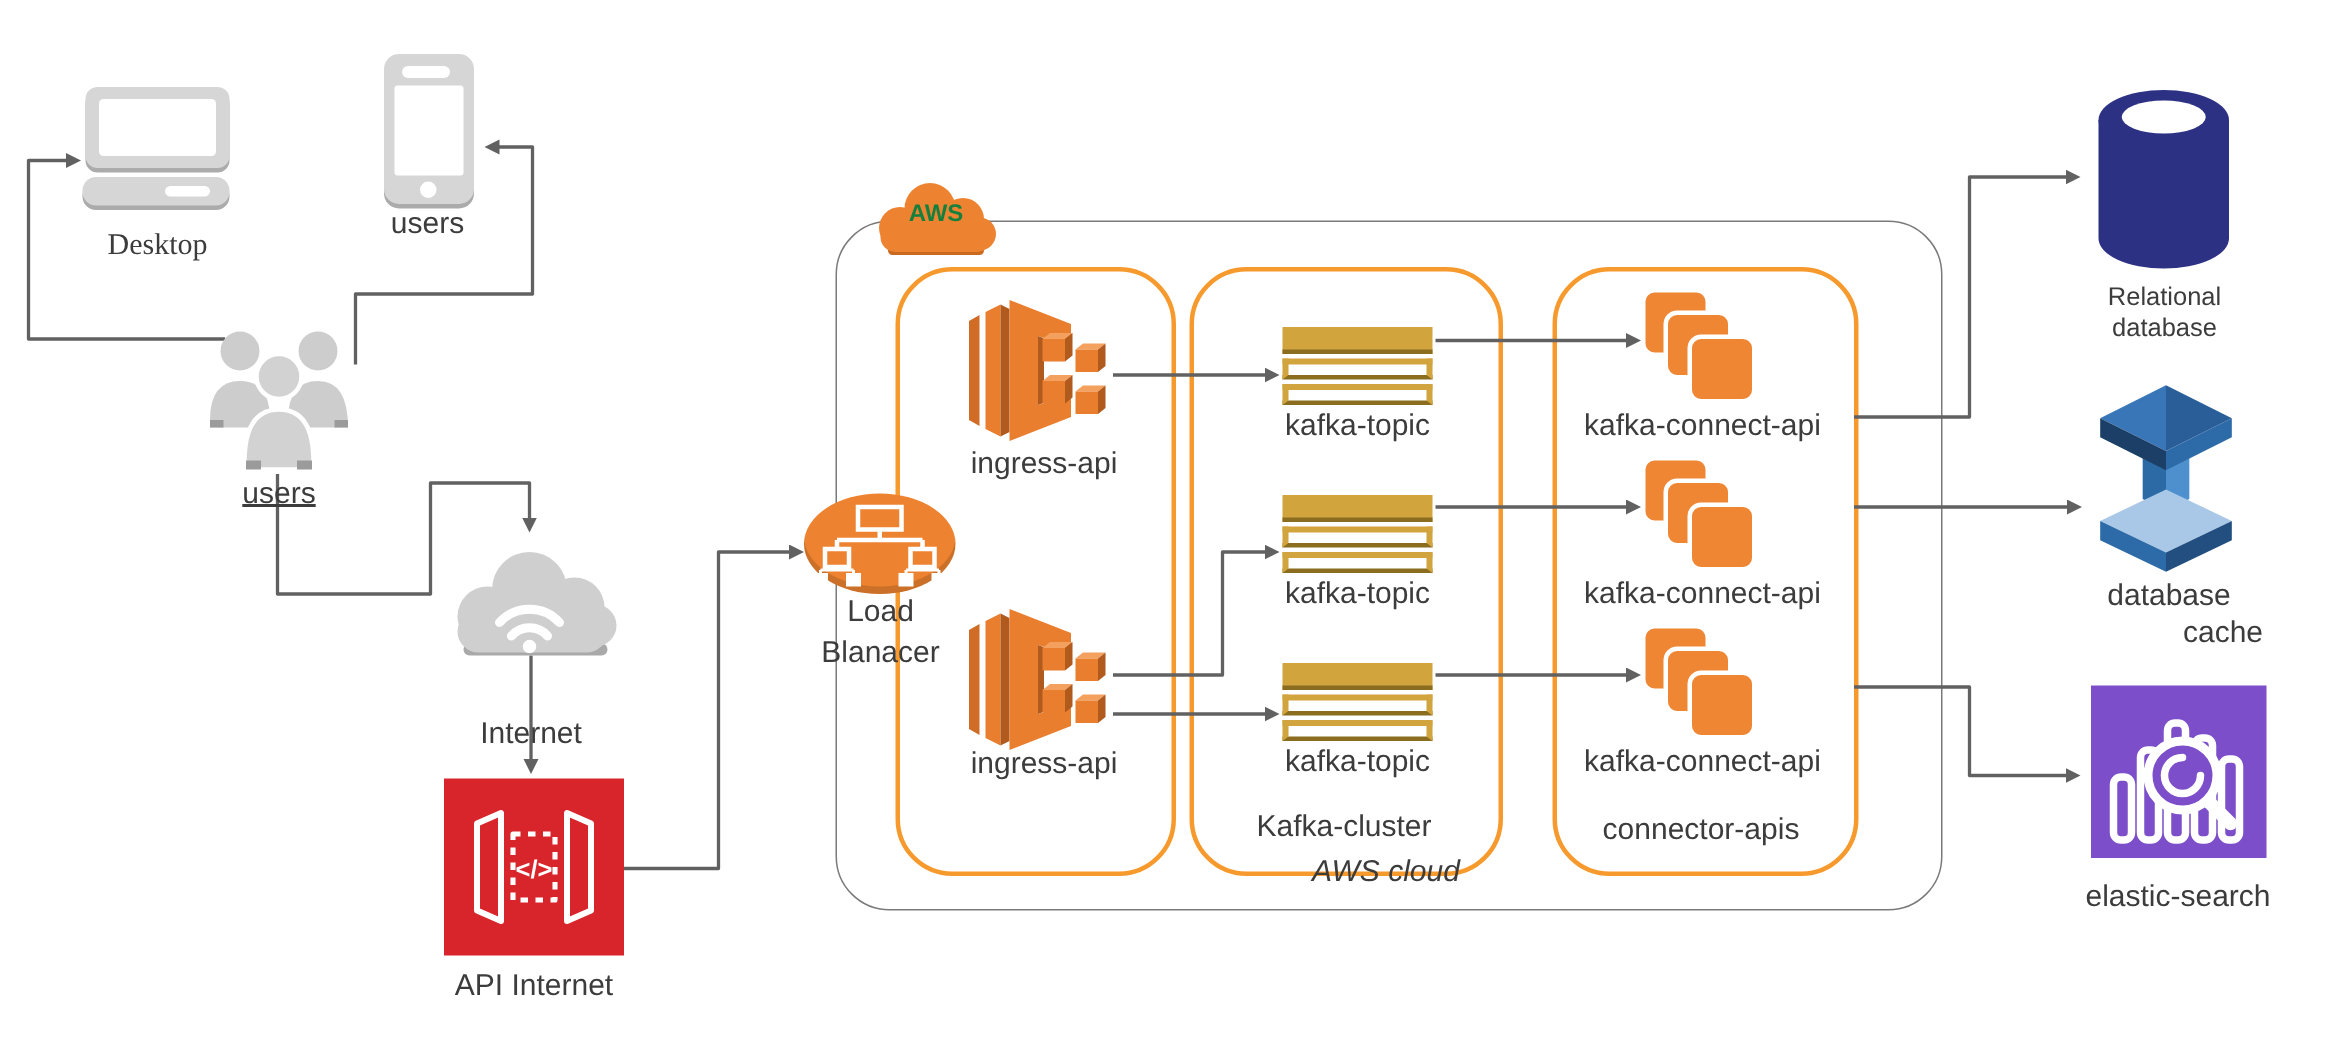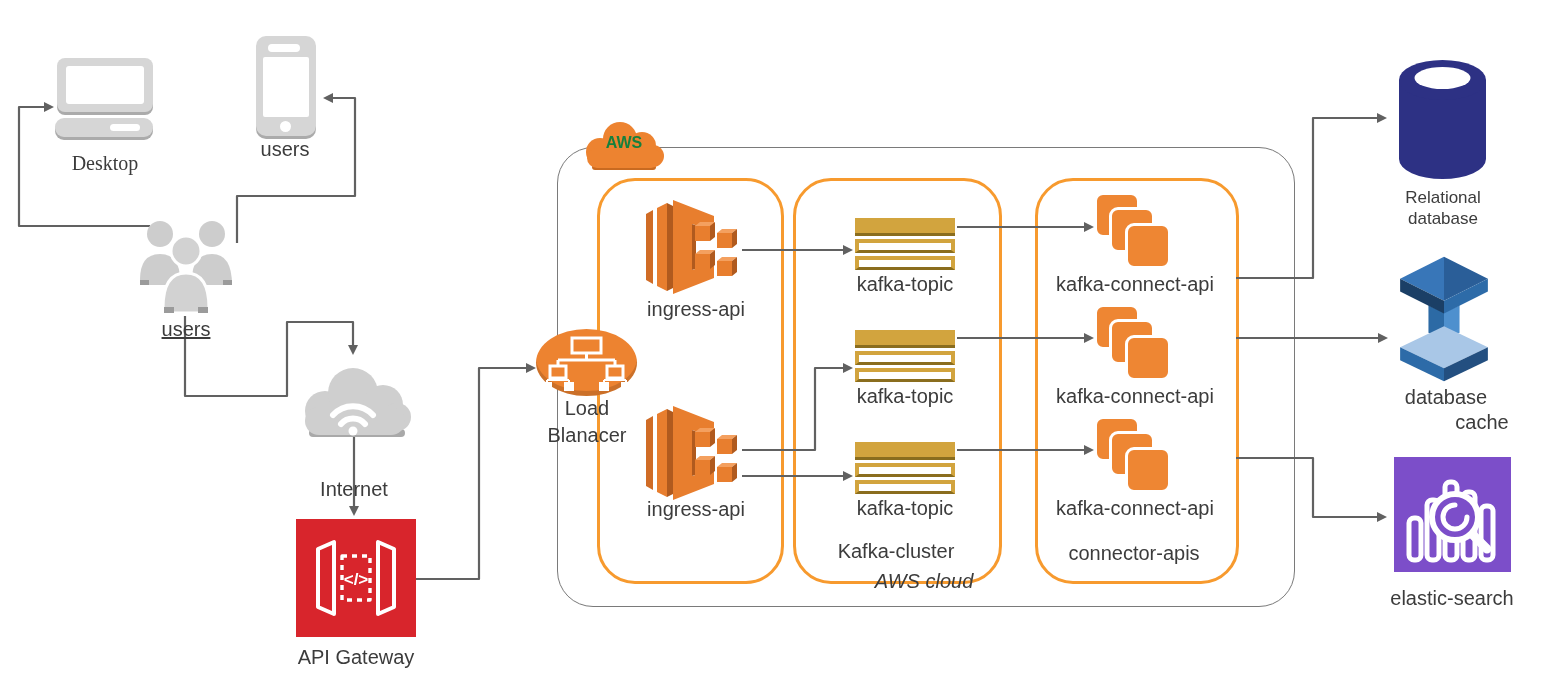--- a/index.html
+++ b/index.html
@@ -136,21 +136,21 @@
   <div class="apigw">
     <svg width="120" height="118" viewBox="0 0 120 118">
       <g stroke="#ffffff" stroke-width="4" fill="none" stroke-linejoin="round">
         <polygon points="22,30 38,23 38,95 22,88"></polygon>
         <polygon points="98,30 82,23 82,95 98,88"></polygon>
         <rect x="46" y="37" width="28" height="44" stroke-dasharray="5,5" stroke-width="3.4"></rect>
       </g>
       <text x="60" y="66" text-anchor="middle" fill="#ffffff" font-family="Liberation Sans, sans-serif" font-size="17" font-weight="bold">&lt;/&gt;</text>
     </svg>
   </div>
-  <div class="lbl" style="left:356px;top:646px;">API Gateway</div>
+  <div class="lbl" style="left:356px;top:646px;">API Internet</div>
 
   <div class="lb">
     <svg width="101" height="67" viewBox="0 0 101 67">
       <g stroke="#ffffff" stroke-width="3" fill="none">
         <rect x="36" y="9" width="29" height="15"></rect>
         <path d="M50.5,24 L50.5,31 M22,31 L79,31 M22,31 L22,37 M79,31 L79,37"></path>
         <rect x="14" y="37" width="16" height="12"></rect>
         <rect x="71" y="37" width="16" height="12"></rect>
         <path d="M22,49 L22,51 M11,51 L33,51 M11,51 L11,53 M33,51 L33,53 M79,49 L79,51 M68,51 L90,51 M68,51 L68,53 M90,51 L90,53" stroke-width="2"></path>
       </g>

